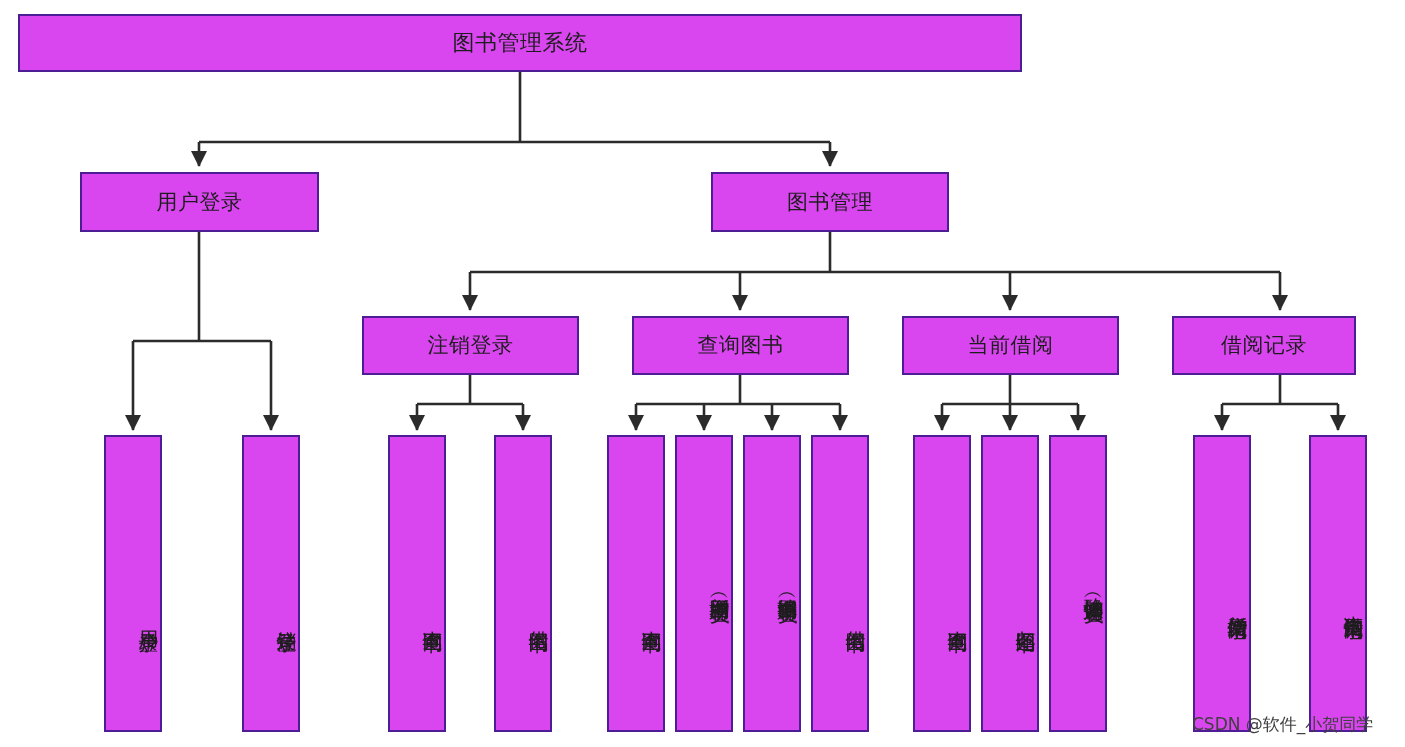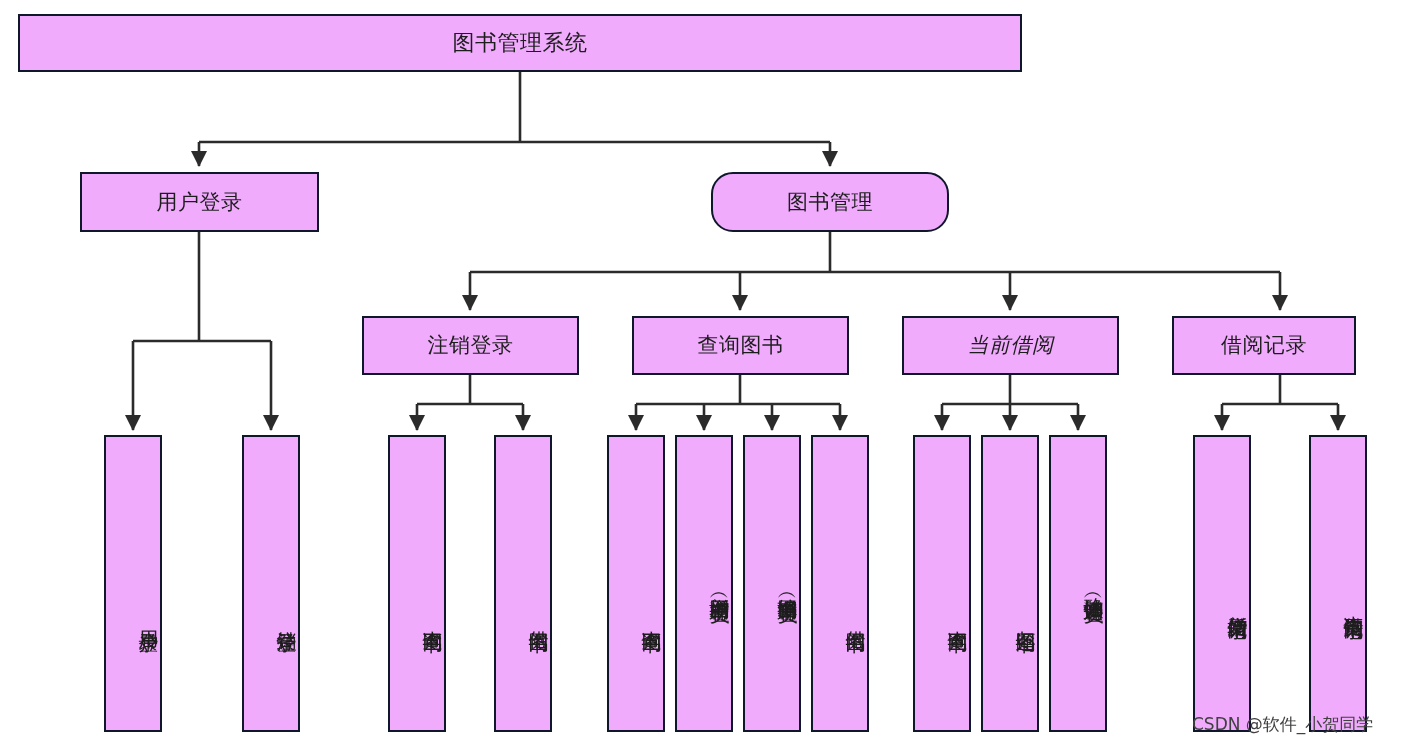--- a/index.html
+++ b/index.html
@@ -21,22 +21,22 @@
     position: absolute;
     left: 0;
     top: 0;
     width: 1405px;
     height: 747px;
     pointer-events: none;
   }
   .node {
     position: absolute;
     box-sizing: border-box;
-    border: 2px solid #0f172a;
-    background: #f0abfc;
+    border: 2px solid #4c1d95;
+    background: #d946ef;
     display: flex;
     align-items: center;
     justify-content: center;
     color: #1d1d1d;
     line-height: 1.18;
   }
   .node.horiz {
     font-size: 21px;
     letter-spacing: 0.5px;
   }
@@ -121,33 +121,33 @@
   </svg>
 
   <div class="node horiz root" style="left:18px; top:14px; width:1004px; height:58px;">
     <span>图书管理系统</span>
   </div>
 
   <div class="node horiz" style="left:80px; top:172px; width:239px; height:60px;">
     <span>用户登录</span>
   </div>
 
-  <div class="node horiz" style="left:711px; top:172px; width:238px; height:60px;border-radius:22px;">
+  <div class="node horiz" style="left:711px; top:172px; width:238px; height:60px;">
     <span>图书管理</span>
   </div>
 
   <div class="node horiz" style="left:362px; top:316px; width:217px; height:59px;">
     <span>注销登录</span>
   </div>
 
   <div class="node horiz" style="left:632px; top:316px; width:217px; height:59px;">
     <span>查询图书</span>
   </div>
 
-  <div class="node horiz" style="left:902px; top:316px; width:217px; height:59px;font-style:italic;">
+  <div class="node horiz" style="left:902px; top:316px; width:217px; height:59px;">
     <span>当前借阅</span>
   </div>
 
   <div class="node horiz" style="left:1172px; top:316px; width:184px; height:59px;">
     <span>借阅记录</span>
   </div>
 
   <div class="node vert" style="left:104px; top:435px; width:58px; height:297px; padding-top:66px;">
     <span>用户登录</span>
   </div>

